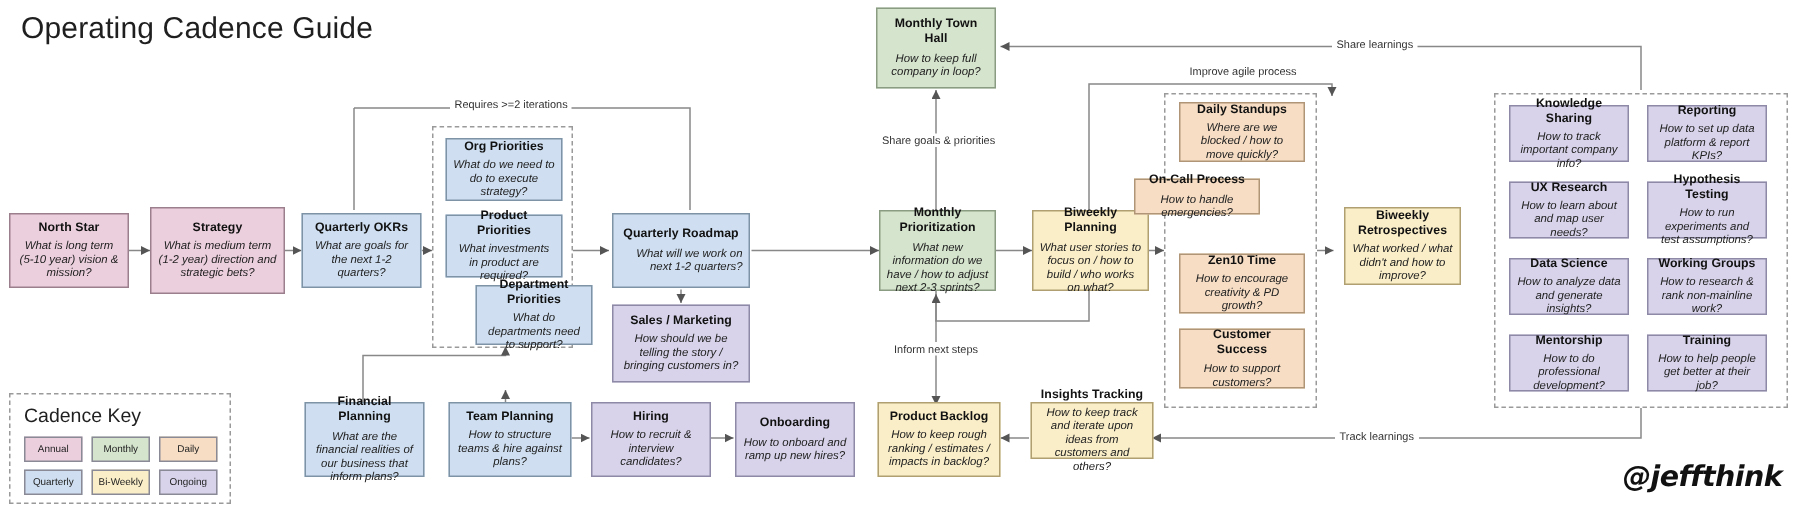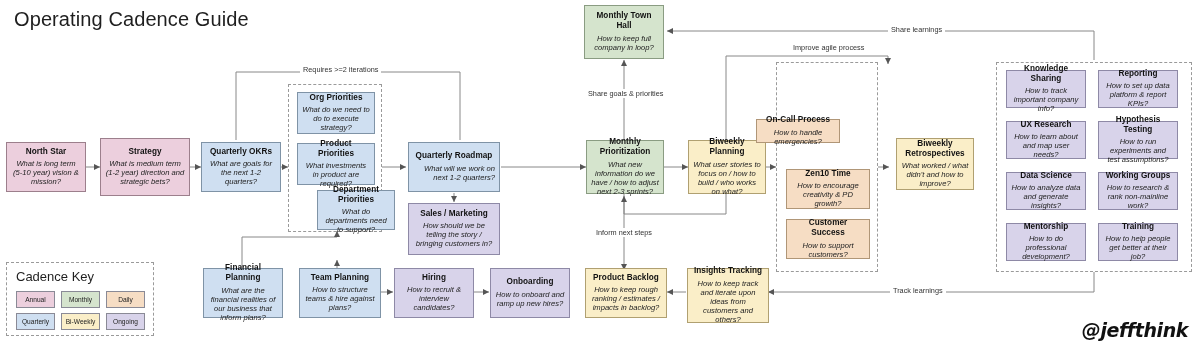--- a/index.html
+++ b/index.html
@@ -31,21 +31,21 @@
 
   .legend{position:absolute;left:6px;top:262px;width:148px;height:74px;
           box-sizing:border-box;border:1px dashed #9a9a9a;background:#fff;}
   .legend .lt{position:absolute;left:9px;top:6px;font-size:13px;color:#1f1f1f;}
   .legend .chips{position:absolute;left:9px;top:28px;width:130px;
                  display:flex;flex-wrap:wrap;gap:5px 6px;}
   .chip{width:39px;height:17px;box-sizing:border-box;border:1px solid #8a8a96;
         display:flex;align-items:center;justify-content:center;
         font-size:6.6px;color:#222;}
 
-  .sig{position:absolute;right:12px;bottom:6px;font-size:19px;color:#111;
+  .sig{position:absolute;right:12px;bottom:18px;font-size:19px;color:#111;
        font-family:"DejaVu Sans",sans-serif;font-weight:bold;font-style:italic;letter-spacing:-.4px;}
 </style>
 </head>
 <body>
 
 <div id="canvas">
 
   <div class="title">Operating Cadence Guide</div>
 
   <svg id="wires" viewBox="0 0 1200 347">
@@ -157,20 +157,24 @@
   </div>
   <div class="node c-green" style="left:586px;top:140px;width:78px;height:54px;">
     <div class="hd">Monthly Prioritization</div>
     <div class="bd">What new information do we have / how to adjust next 2-3 sprints?</div>
   </div>
   <div class="node c-yellow" style="left:688px;top:140px;width:78px;height:54px;">
     <div class="hd">Biweekly Planning</div>
     <div class="bd">What user stories to focus on / how to build / who works on what?</div>
   </div>
 
+  <div class="node c-orange" style="left:786px;top:68px;width:84px;height:40px;">
+    <div class="hd">Daily Standups</div>
+    <div class="bd">Where are we blocked / how to move quickly?</div>
+  </div>
   <div class="node c-orange" style="left:756px;top:119px;width:84px;height:24px;">
     <div class="hd">On-Call Process</div>
     <div class="bd">How to handle emergencies?</div>
   </div>
   <div class="node c-orange" style="left:786px;top:169px;width:84px;height:40px;">
     <div class="hd">Zen10 Time</div>
     <div class="bd">How to encourage creativity &amp; PD growth?</div>
   </div>
   <div class="node c-orange" style="left:786px;top:219px;width:84px;height:40px;">
     <div class="hd">Customer Success</div>
@@ -228,21 +232,21 @@
     <div class="bd">How to recruit &amp; interview candidates?</div>
   </div>
   <div class="node c-purple" style="left:490px;top:268px;width:80px;height:50px;">
     <div class="hd">Onboarding</div>
     <div class="bd">How to onboard and ramp up new hires?</div>
   </div>
   <div class="node c-yellow" style="left:585px;top:268px;width:82px;height:50px;">
     <div class="hd">Product Backlog</div>
     <div class="bd">How to keep rough ranking / estimates / impacts in backlog?</div>
   </div>
-  <div class="node c-yellow" style="left:687px;top:268px;width:82px;height:55px;">
+  <div class="node c-yellow" style="left:687px;top:268px;width:82px;height:38px;">
     <div class="hd">Insights Tracking</div>
     <div class="bd">How to keep track and iterate upon ideas from customers and others?</div>
   </div>
 
   <div class="legend">
     <div class="lt">Cadence Key</div>
     <div class="chips" id="legend-chips">
         <div class="chip" style="background: rgb(236, 207, 221);">Annual</div>
         <div class="chip" style="background: rgb(213, 228, 205);">Monthly</div>
         <div class="chip" style="background: rgb(246, 221, 196);">Daily</div>

